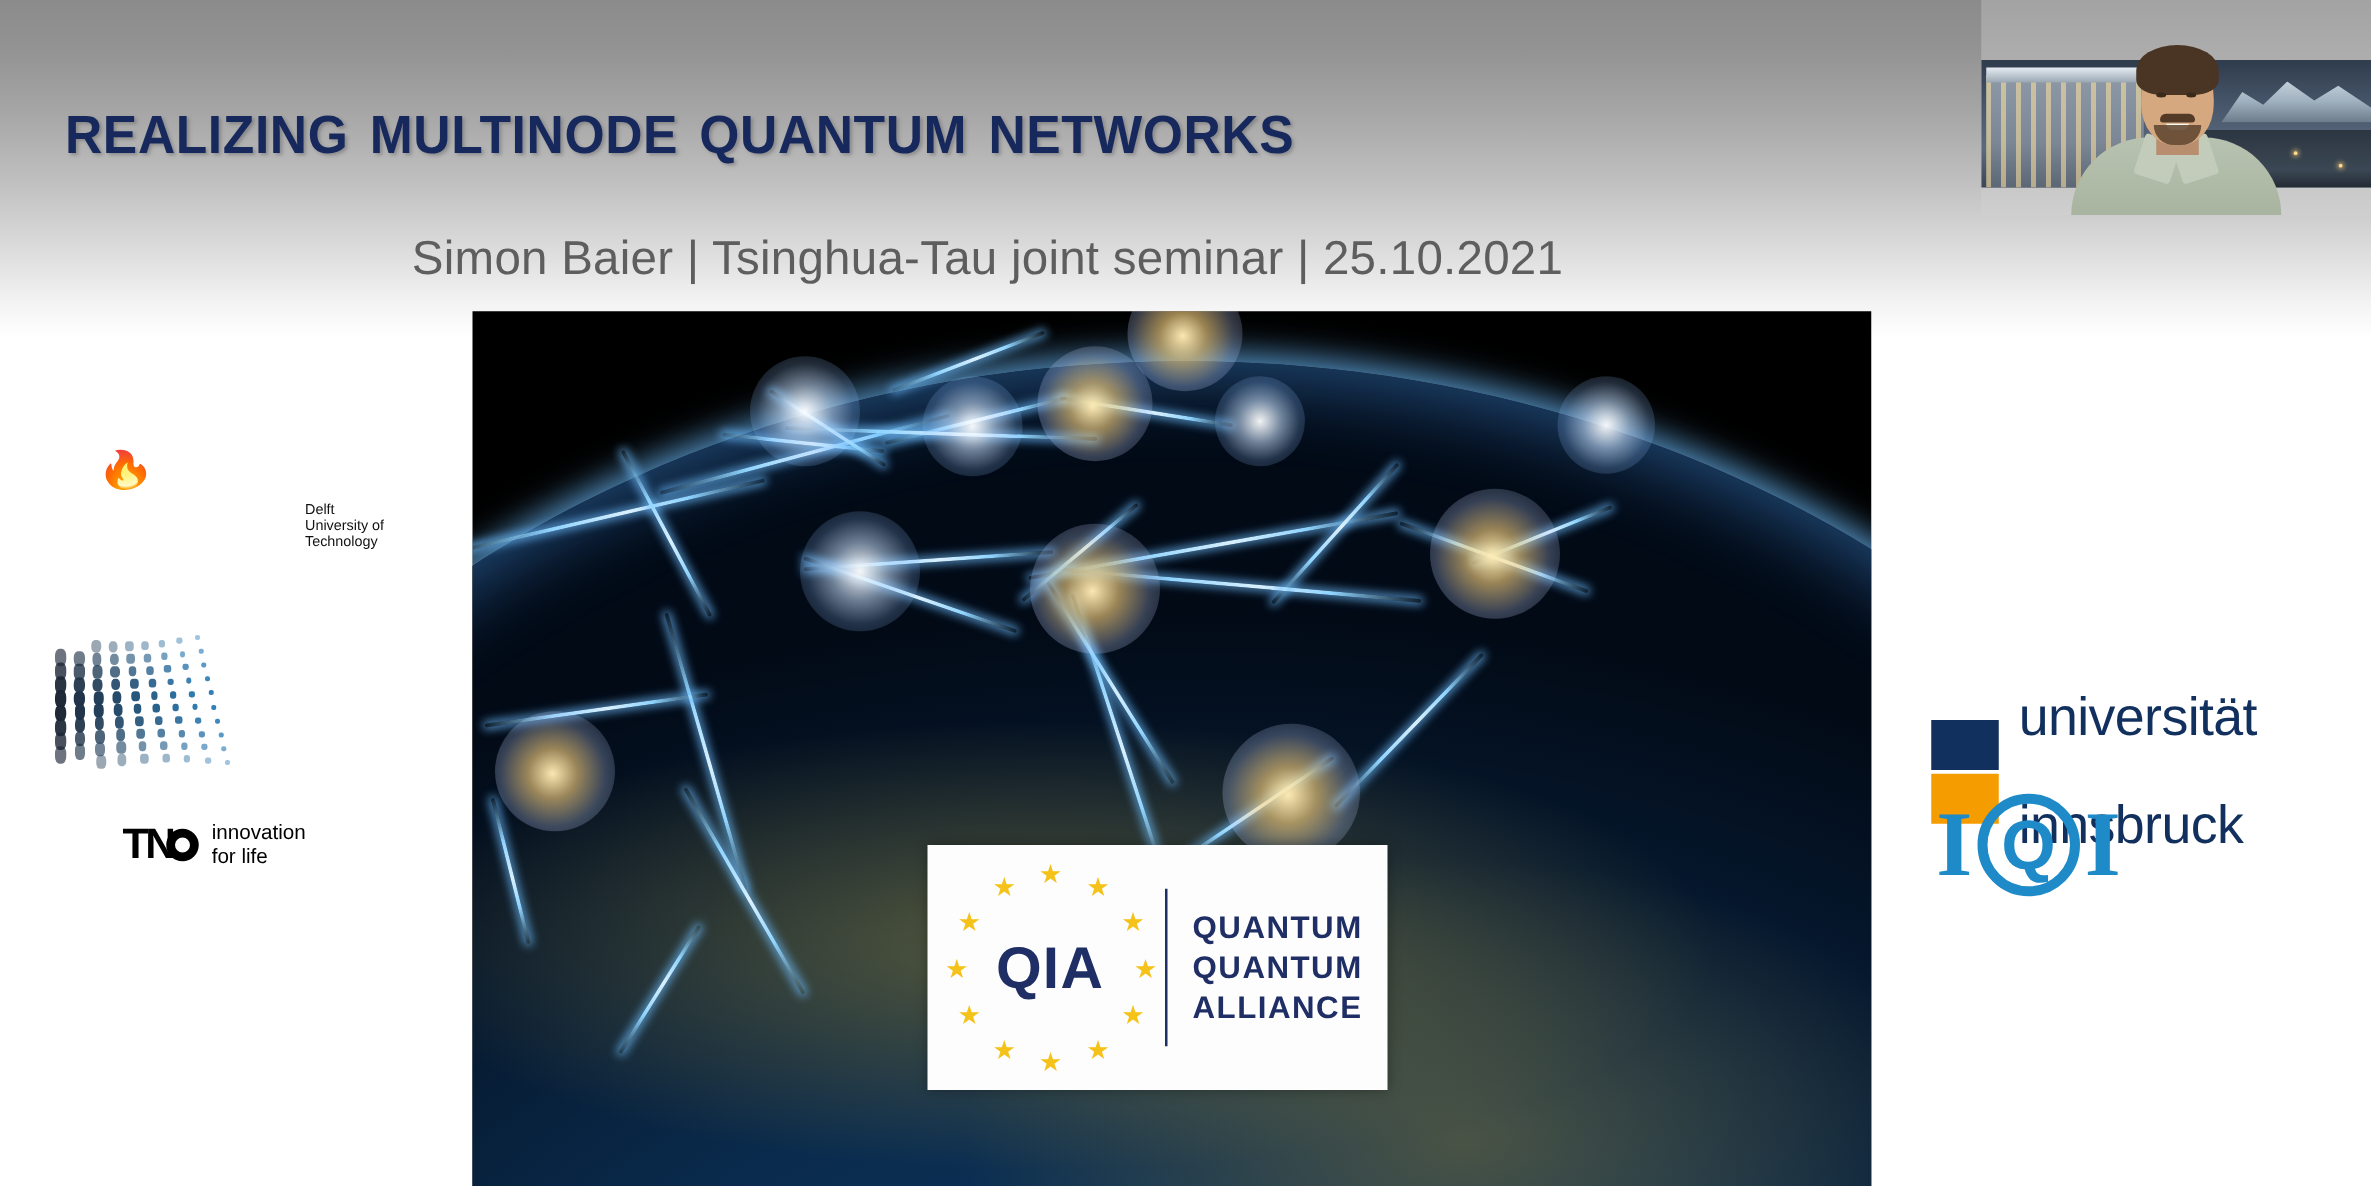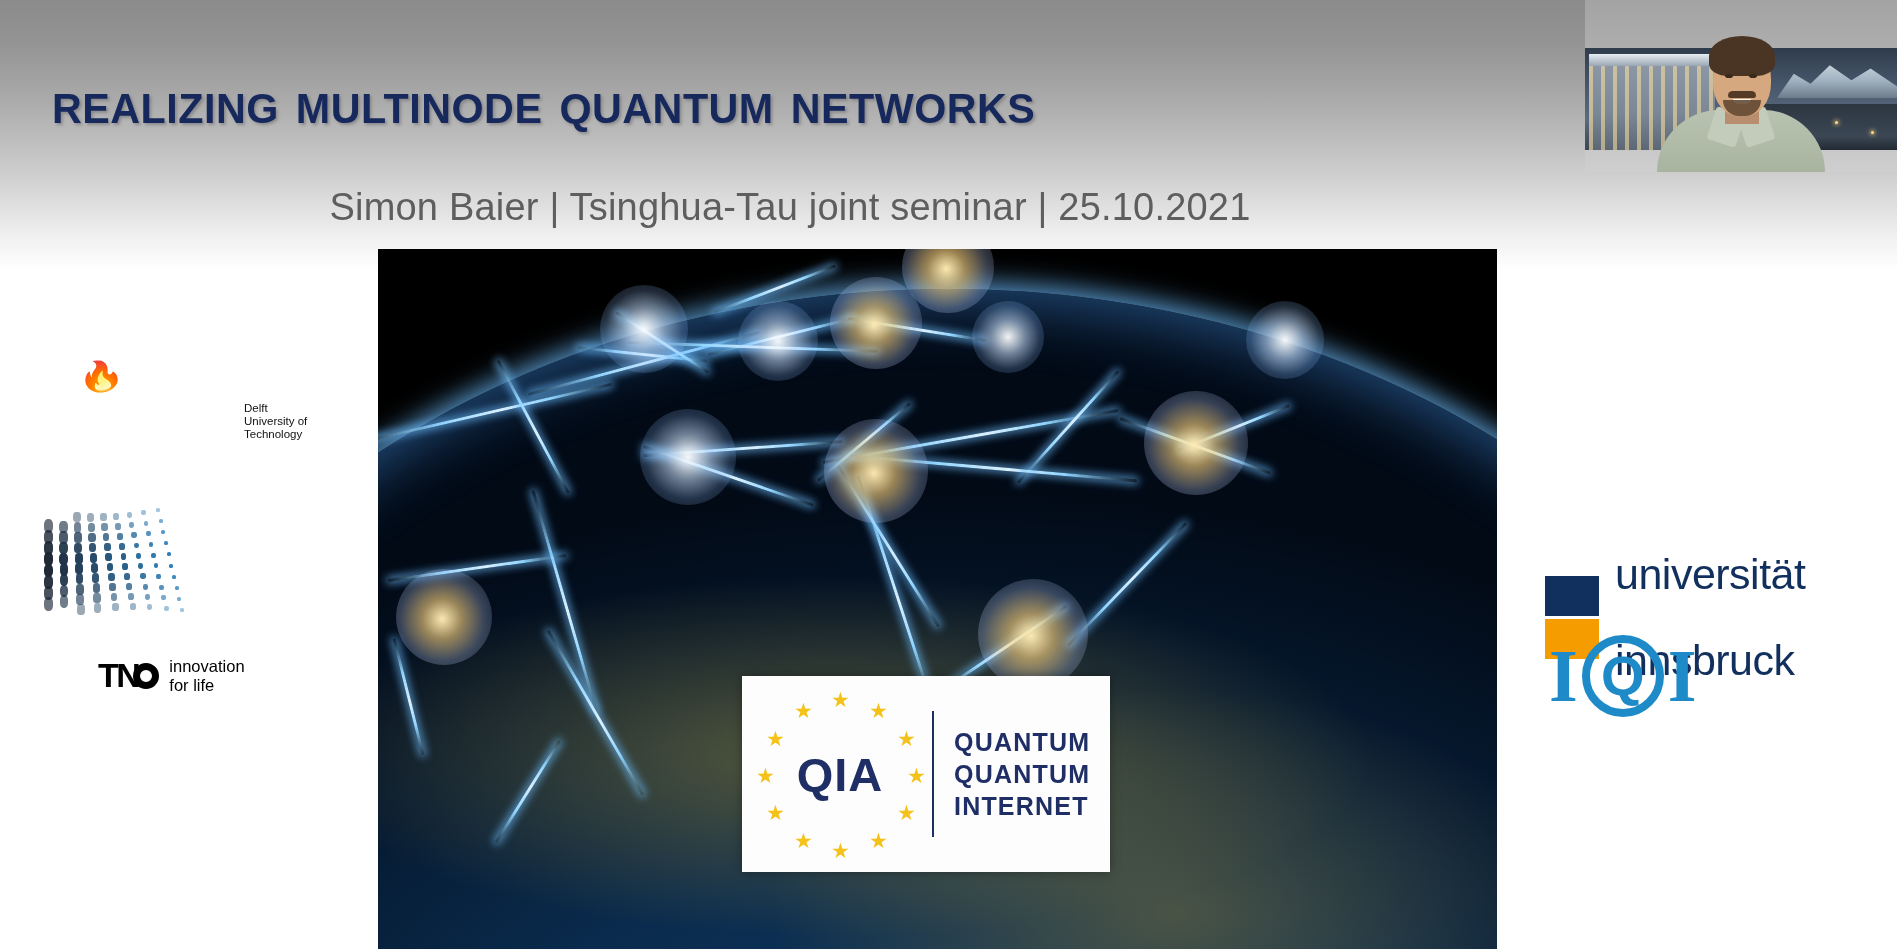--- a/index.html
+++ b/index.html
@@ -462,21 +462,21 @@
       <div class="eu-star" style="left:12px;  top:115px;">★</div>
       <div class="eu-star" style="left:2px;   top:78px;">★</div>
       <div class="eu-star" style="left:12px;  top:41px;">★</div>
       <div class="eu-star" style="left:40px;  top:13px;">★</div>
       <div id="qia-dotword">QIA</div>
     </div>
     <div id="qia-divider"></div>
     <div id="qia-text">
       <div>QUANTUM</div>
       <div>QUANTUM</div>
-      <div>INTERNET</div>
+      <div>ALLIANCE</div>
     </div>
   </div>
 
   <div id="tudelft">
     <div id="tud-mark">
       <div id="tud-flame">🔥</div>
     </div>
     <div id="tud-sub">Delft
 University of
 Technology</div>

